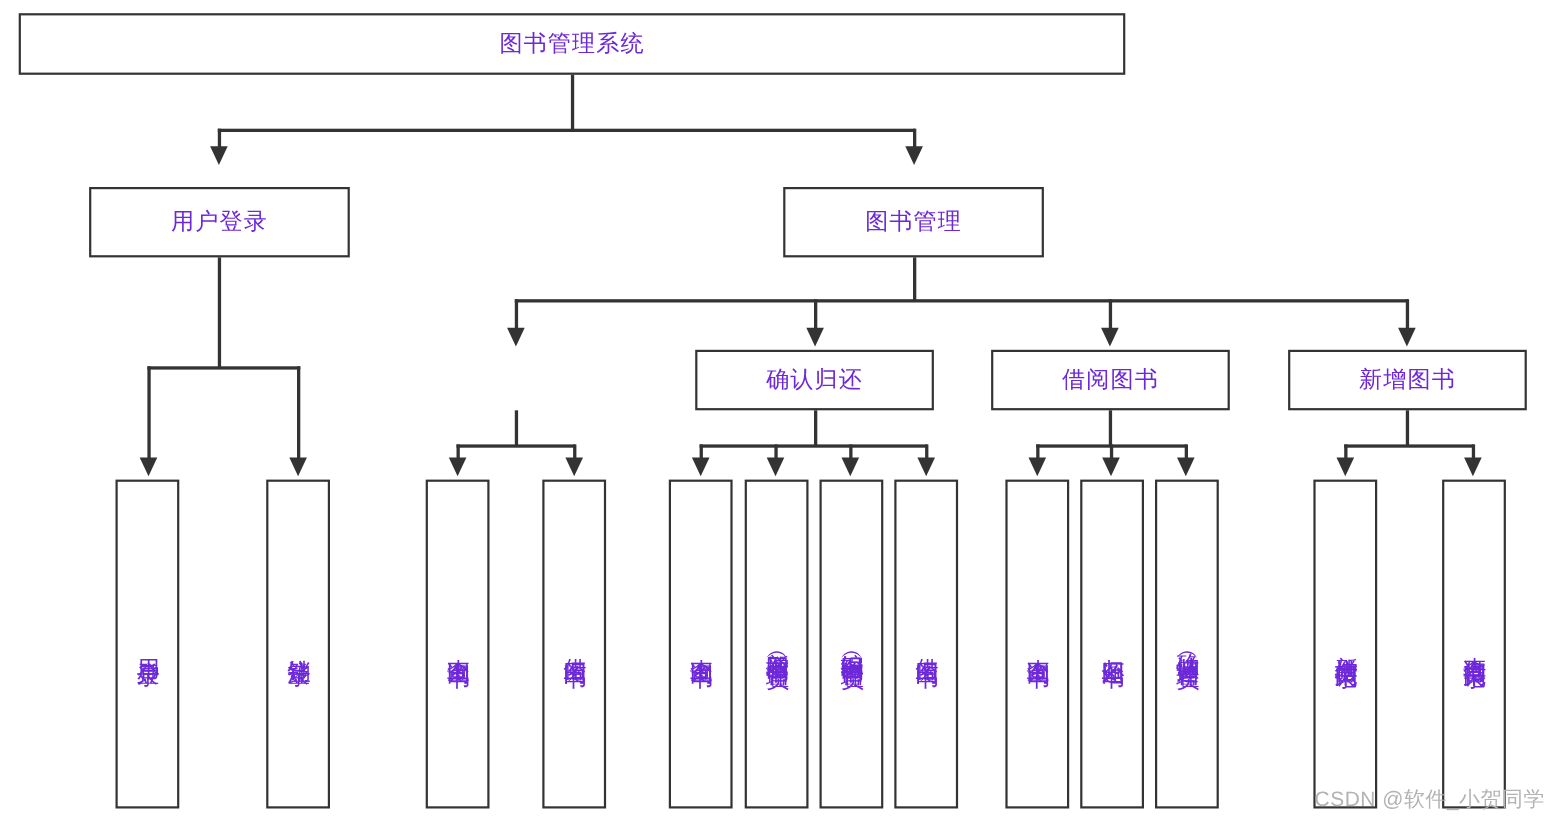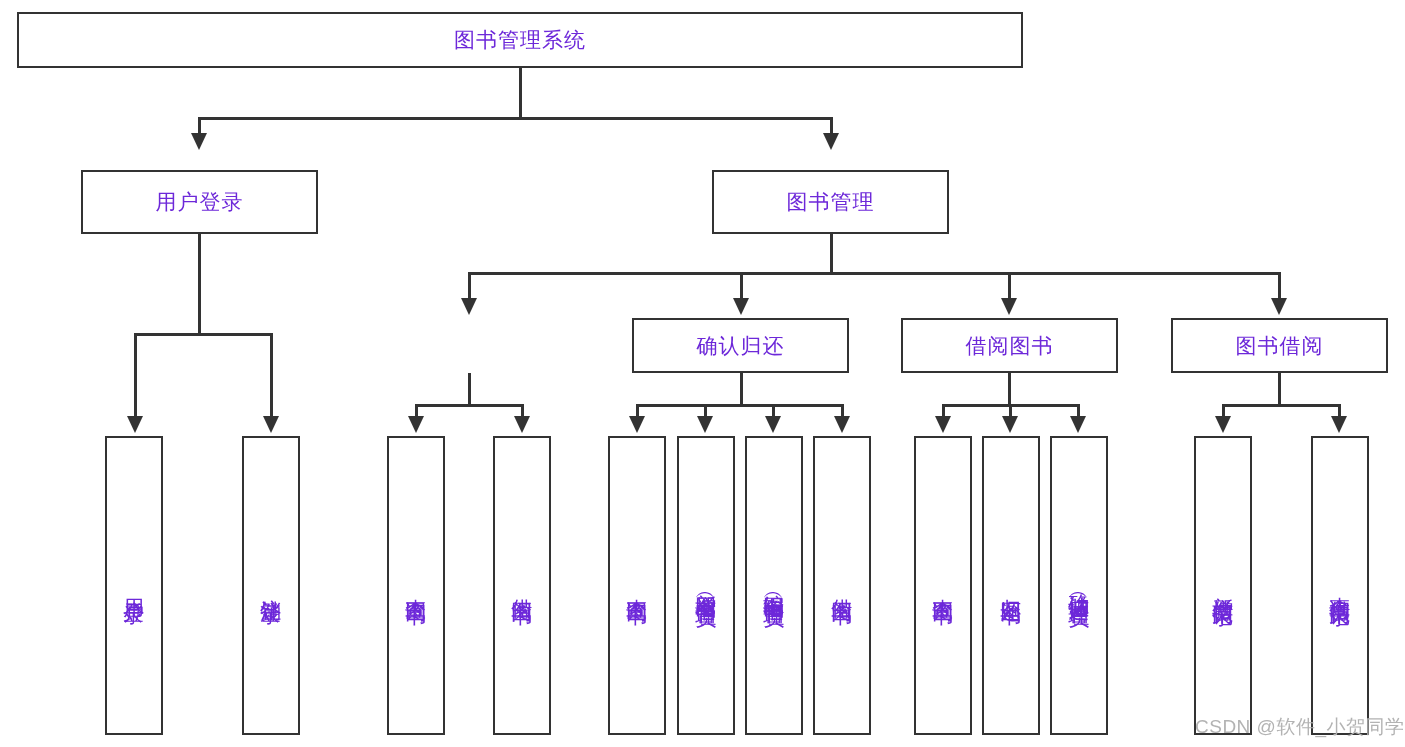--- a/index.html
+++ b/index.html
@@ -118,21 +118,21 @@
   <div class="arrow" style="left:1001px; top:298px;"></div>
   <div class="arrow" style="left:1271px; top:298px;"></div>
 
   <div class="box horiz" style="left:632px; top:318px; width:217px; height:55px;">
     <span>确认归还</span>
   </div>
   <div class="box horiz" style="left:901px; top:318px; width:217px; height:55px;">
     <span>借阅图书</span>
   </div>
   <div class="box horiz" style="left:1171px; top:318px; width:217px; height:55px;">
-    <span>图书借阅</span>
+    <span>新增图书</span>
   </div>
 
   <div class="line vline" style="left:468px; top:373px; width:2.5px; height:33px;"></div>
   <div class="line hline" style="left:415px; top:404px; width:108px; height:2.5px;"></div>
   <div class="line vline" style="left:415px; top:404px; width:2.5px; height:14px;"></div>
   <div class="line vline" style="left:521px; top:404px; width:2.5px; height:14px;"></div>
   <div class="arrow" style="left:408px; top:416px;"></div>
   <div class="arrow" style="left:514px; top:416px;"></div>
 
   <div class="box vert" style="left:387px; top:436px; width:58px; height:299px;">

